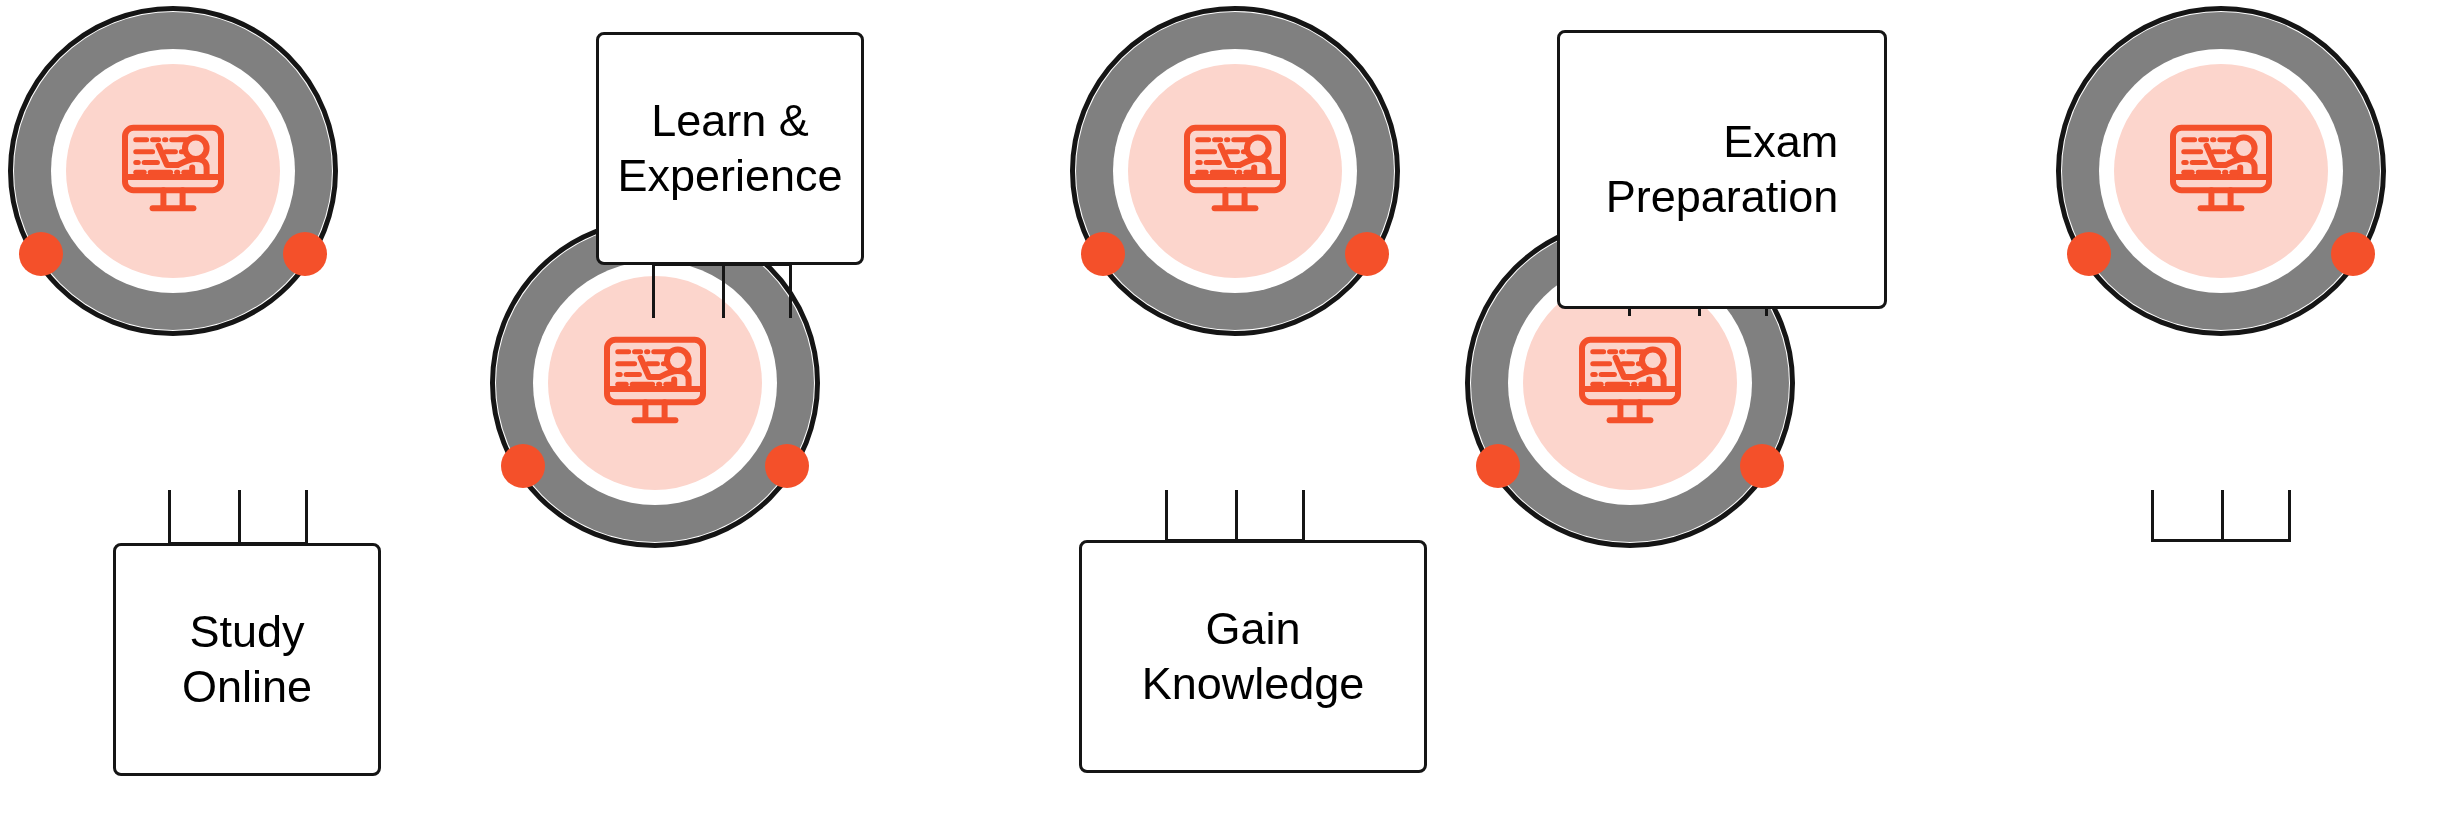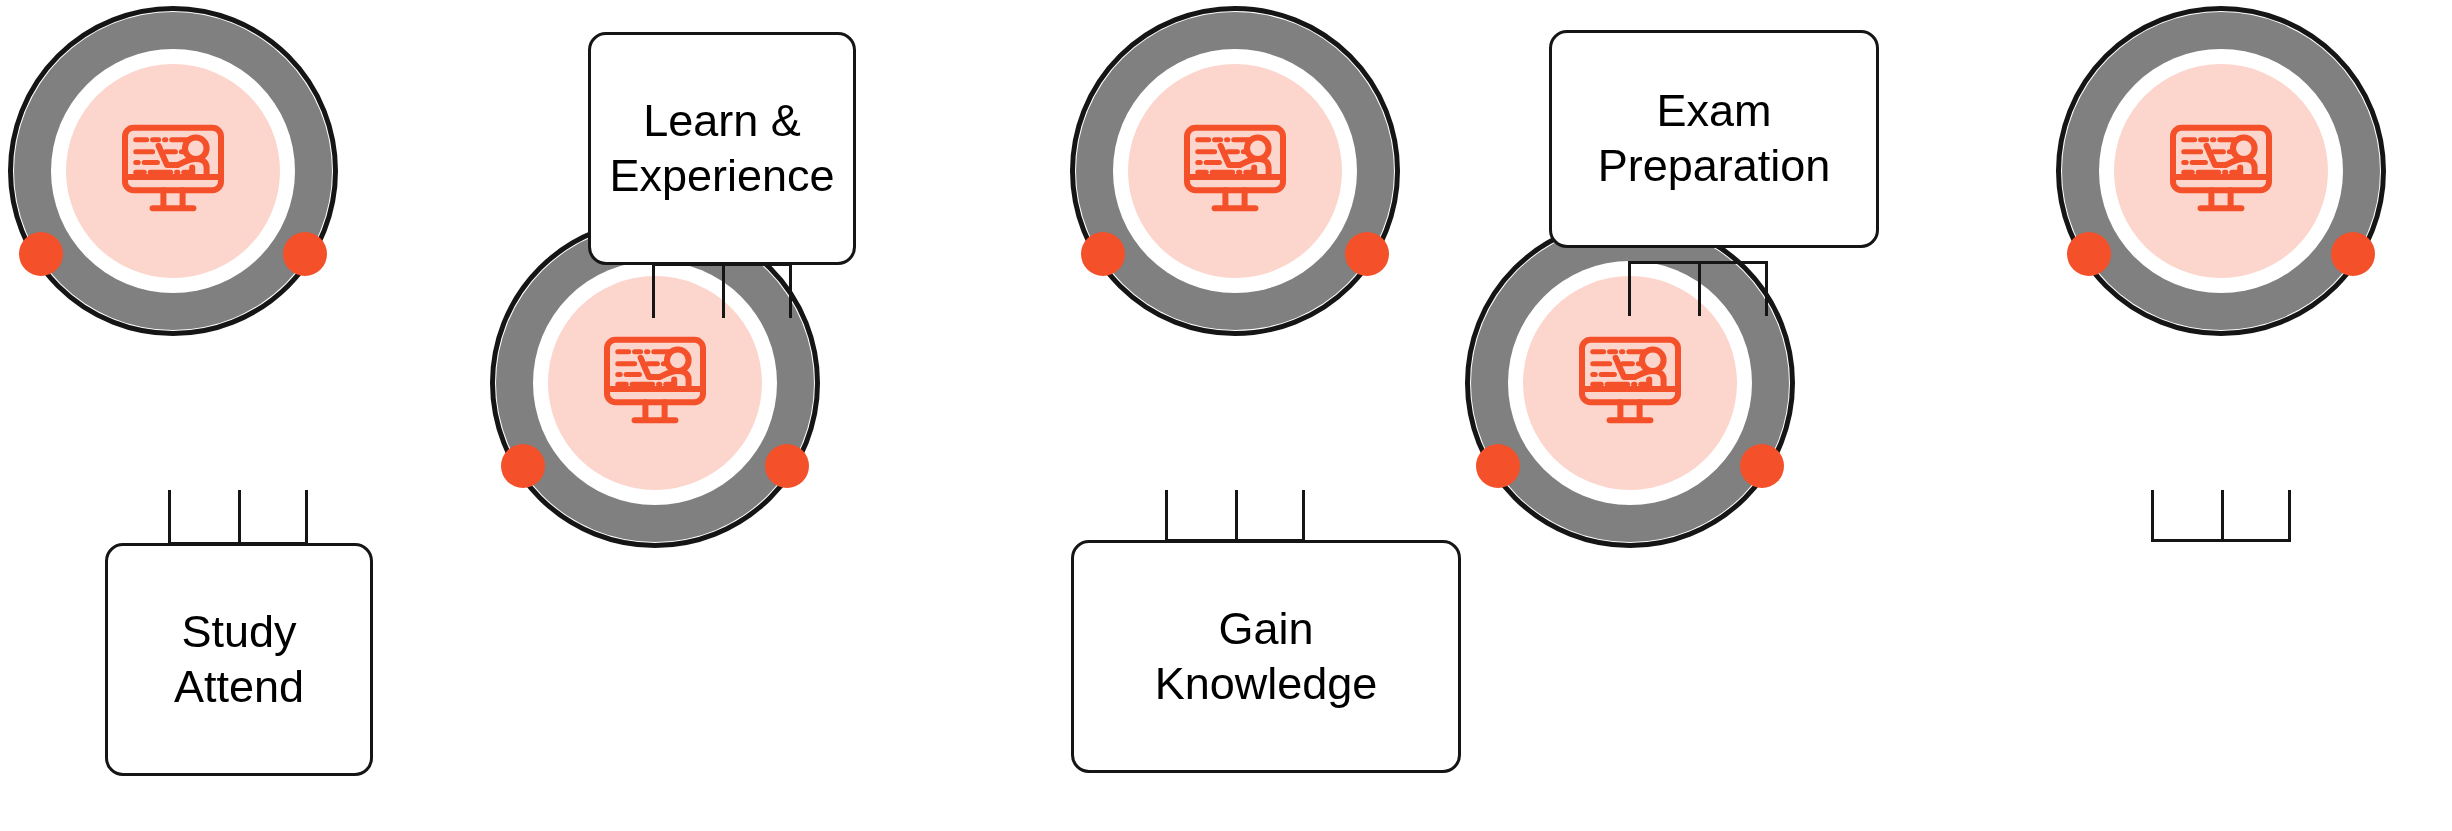--- a/index.html
+++ b/index.html
@@ -75,32 +75,33 @@
   }
   .dot.left  { left: 11px;  top: 226px; }
   .dot.right { right: 11px; top: 226px; }
 
   
   .label-box {
     position: absolute;
     box-sizing: border-box;
     background: #ffffff;
     border: 3px solid #151515;
-    border-radius: 18px;
+    border-radius: 8px;
     display: flex;
     align-items: center;
     justify-content: center;
     text-align: center;
     line-height: 1.22;
     color: #000000;
     font-size: 45px;
     font-weight: 400;
     padding: 6px 14px;
     white-space: pre-line;
     z-index: 5;
+    margin-left: 8px;
   }
 
   
   .connector {
     position: absolute;
     box-sizing: border-box;
     z-index: 1;
   }
   
   .connector.down {
@@ -164,21 +165,21 @@
     </div>
     <div class="dot left"></div>
     <div class="dot right"></div>
   </div>
 
   <div class="connector down" style="left:168px; top:490px; width:140px; height:55px;">
     <div class="stem"></div>
   </div>
 
   <div class="label-box" style="left:105px; top:543px; width:268px; height:233px;">Study
-Attend</div>
+Online</div>
 
   <div class="node" style="left:490px; top:218px;">
     <div class="ring-outline"></div>
     <div class="ring-gray"></div>
     <div class="ring-white"></div>
     <div class="ring-pink"></div>
     <div class="icon-wrap">
       <svg viewBox="0 0 100 100" aria-hidden="true">
         <g fill="none" stroke="#f4502a" stroke-width="5" stroke-linecap="round" stroke-linejoin="round">
           <rect x="10" y="14" width="80" height="52" rx="7"></rect>
@@ -253,21 +254,21 @@
       </svg>
     </div>
     <div class="dot left"></div>
     <div class="dot right"></div>
   </div>
 
   <div class="connector down" style="left:1165px; top:490px; width:140px; height:52px;">
     <div class="stem"></div>
   </div>
 
-  <div class="label-box" style="left:1071px; top:540px; width:390px; height:233px;">Gain
+  <div class="label-box" style="left:1071px; top:540px; width:348px; height:233px;">Gain
 Knowledge</div>
 
   <div class="node" style="left:1465px; top:218px;">
     <div class="ring-outline"></div>
     <div class="ring-gray"></div>
     <div class="ring-white"></div>
     <div class="ring-pink"></div>
     <div class="icon-wrap">
       <svg viewBox="0 0 100 100" aria-hidden="true">
         <g fill="none" stroke="#f4502a" stroke-width="5" stroke-linecap="round" stroke-linejoin="round">
@@ -298,21 +299,21 @@
       </svg>
     </div>
     <div class="dot left"></div>
     <div class="dot right"></div>
   </div>
 
   <div class="connector up" style="left:1628px; top:261px; width:140px; height:55px;">
     <div class="stem"></div>
   </div>
 
-  <div class="label-box" style="left:1549px; top:30px; width:330px; height:218px;">Exam
+  <div class="label-box" style="left:1549px; top:30px; width:330px; height:279px;text-align:right;">Exam
 Preparation</div>
 
   <div class="node" style="left:2056px; top:6px;">
     <div class="ring-outline"></div>
     <div class="ring-gray"></div>
     <div class="ring-white"></div>
     <div class="ring-pink"></div>
     <div class="icon-wrap">
       <svg viewBox="0 0 100 100" aria-hidden="true">
         <g fill="none" stroke="#f4502a" stroke-width="5" stroke-linecap="round" stroke-linejoin="round">

